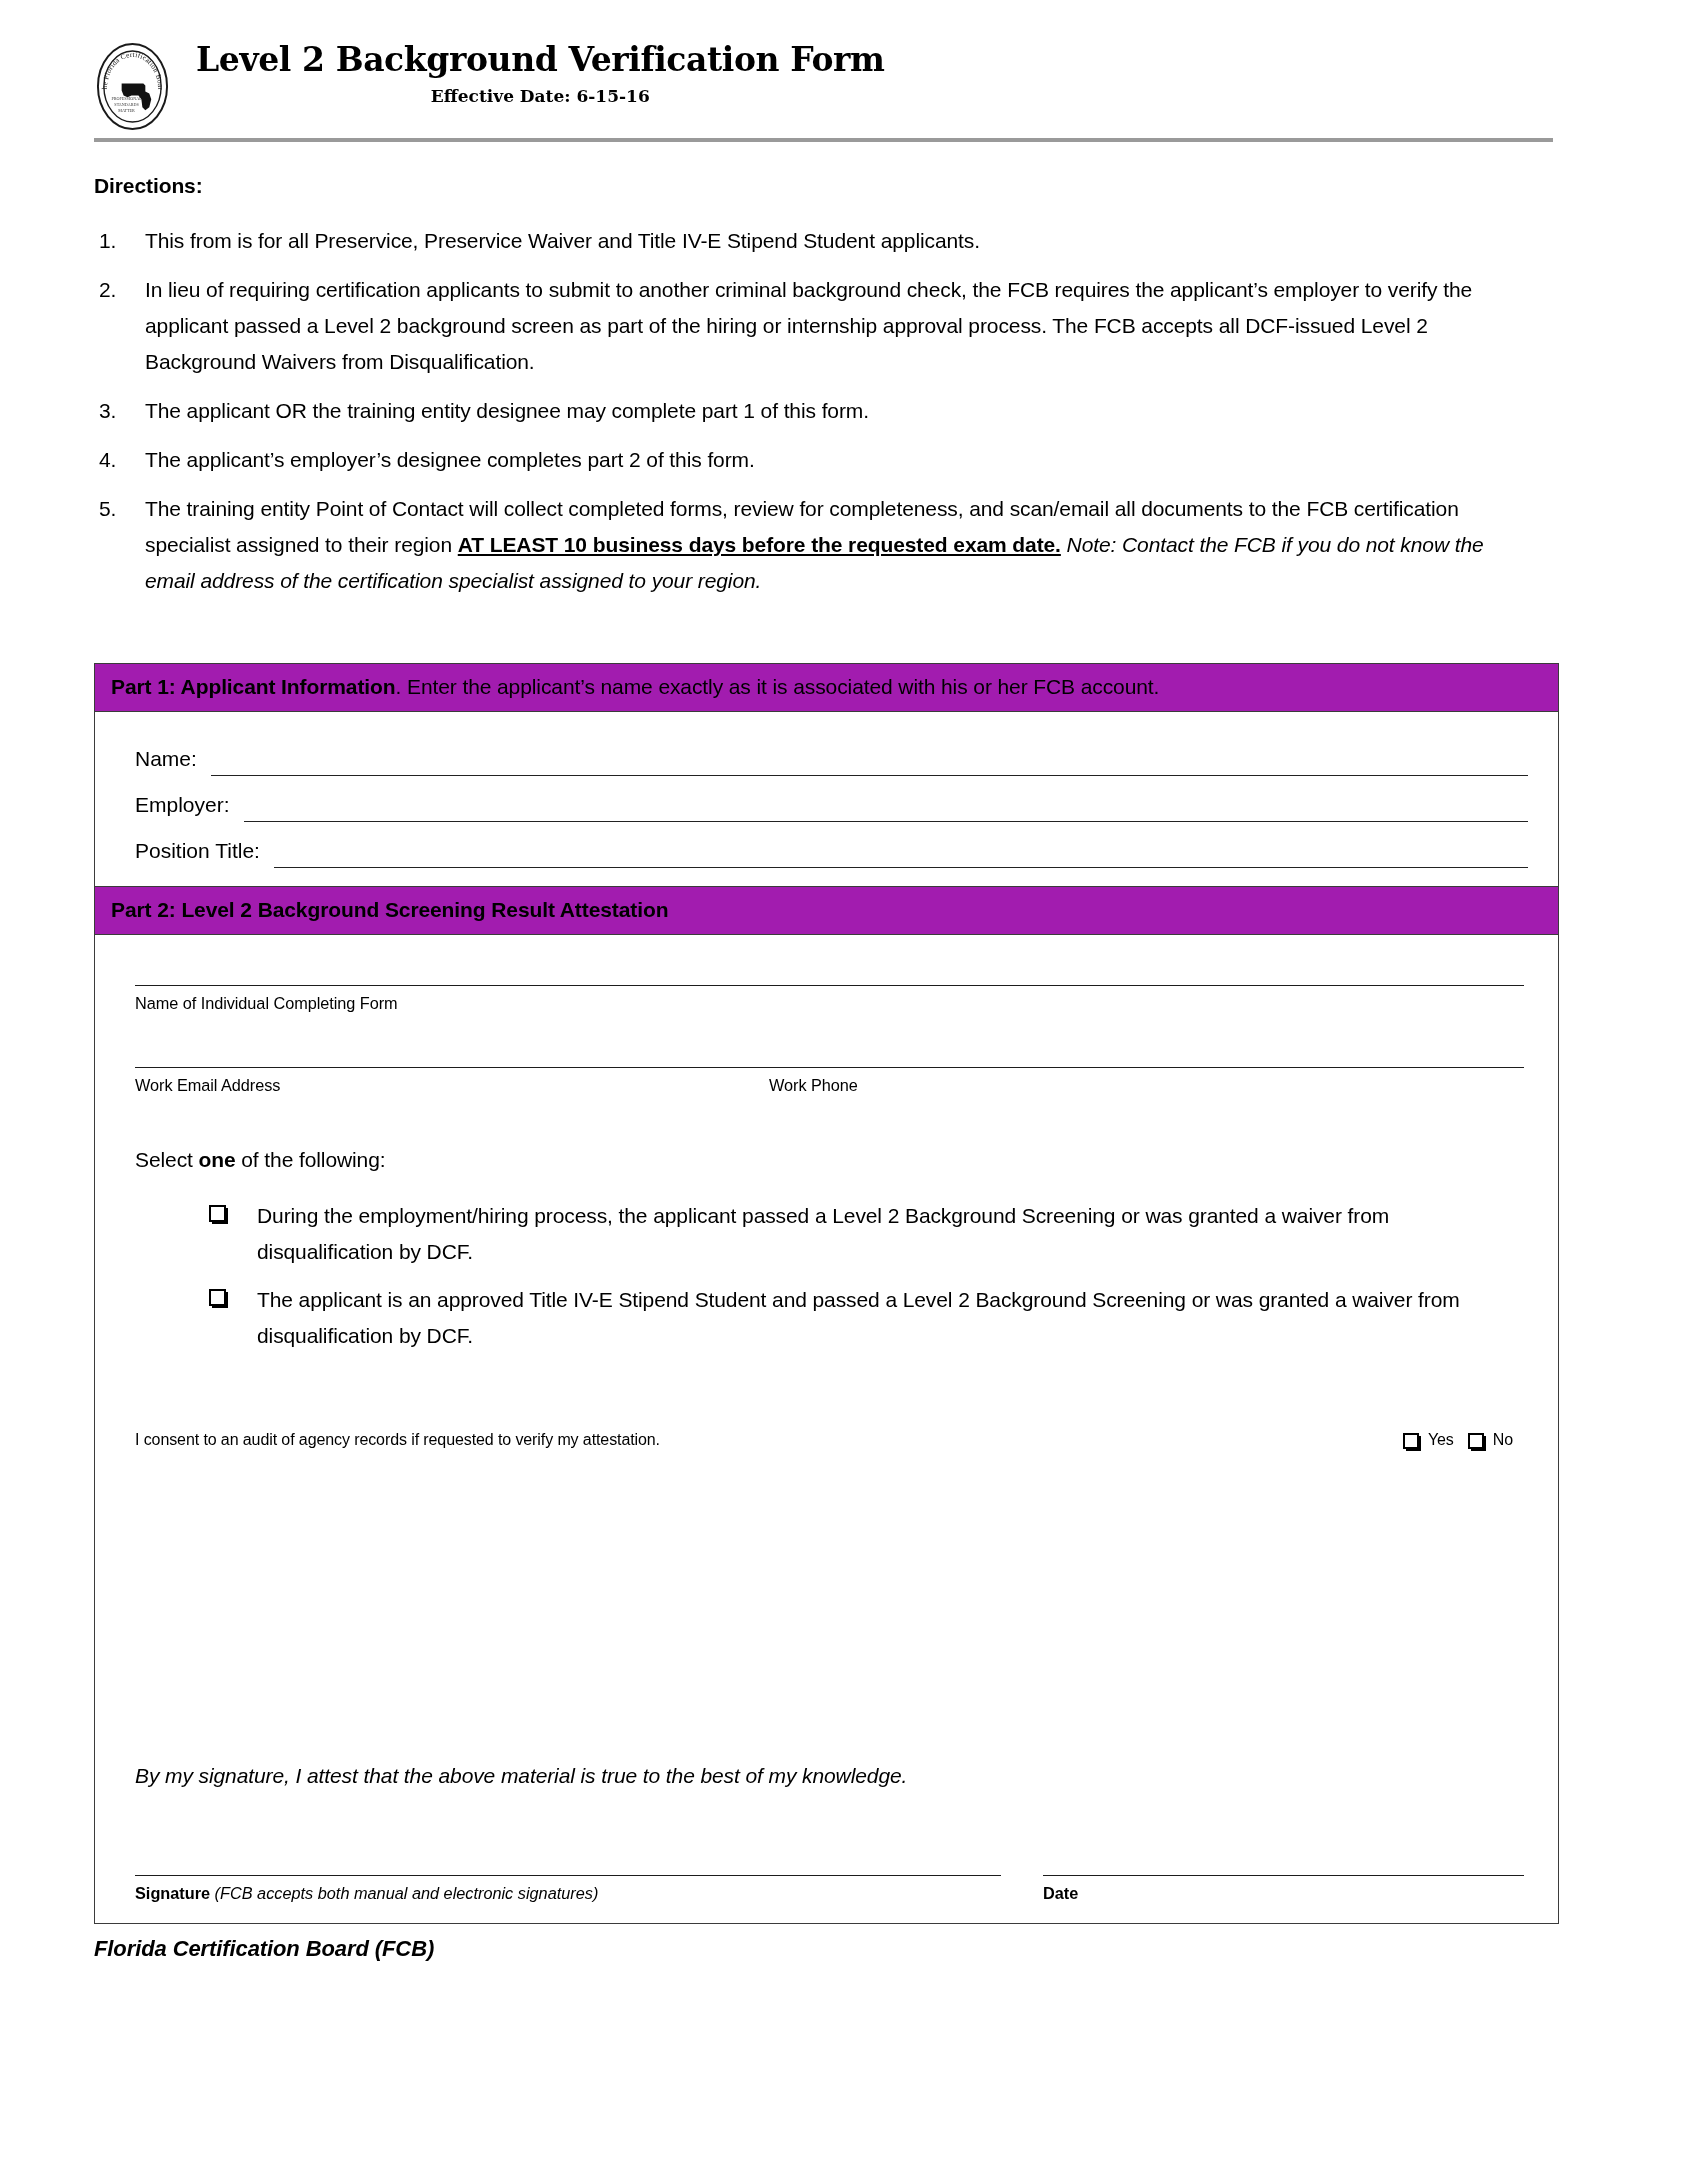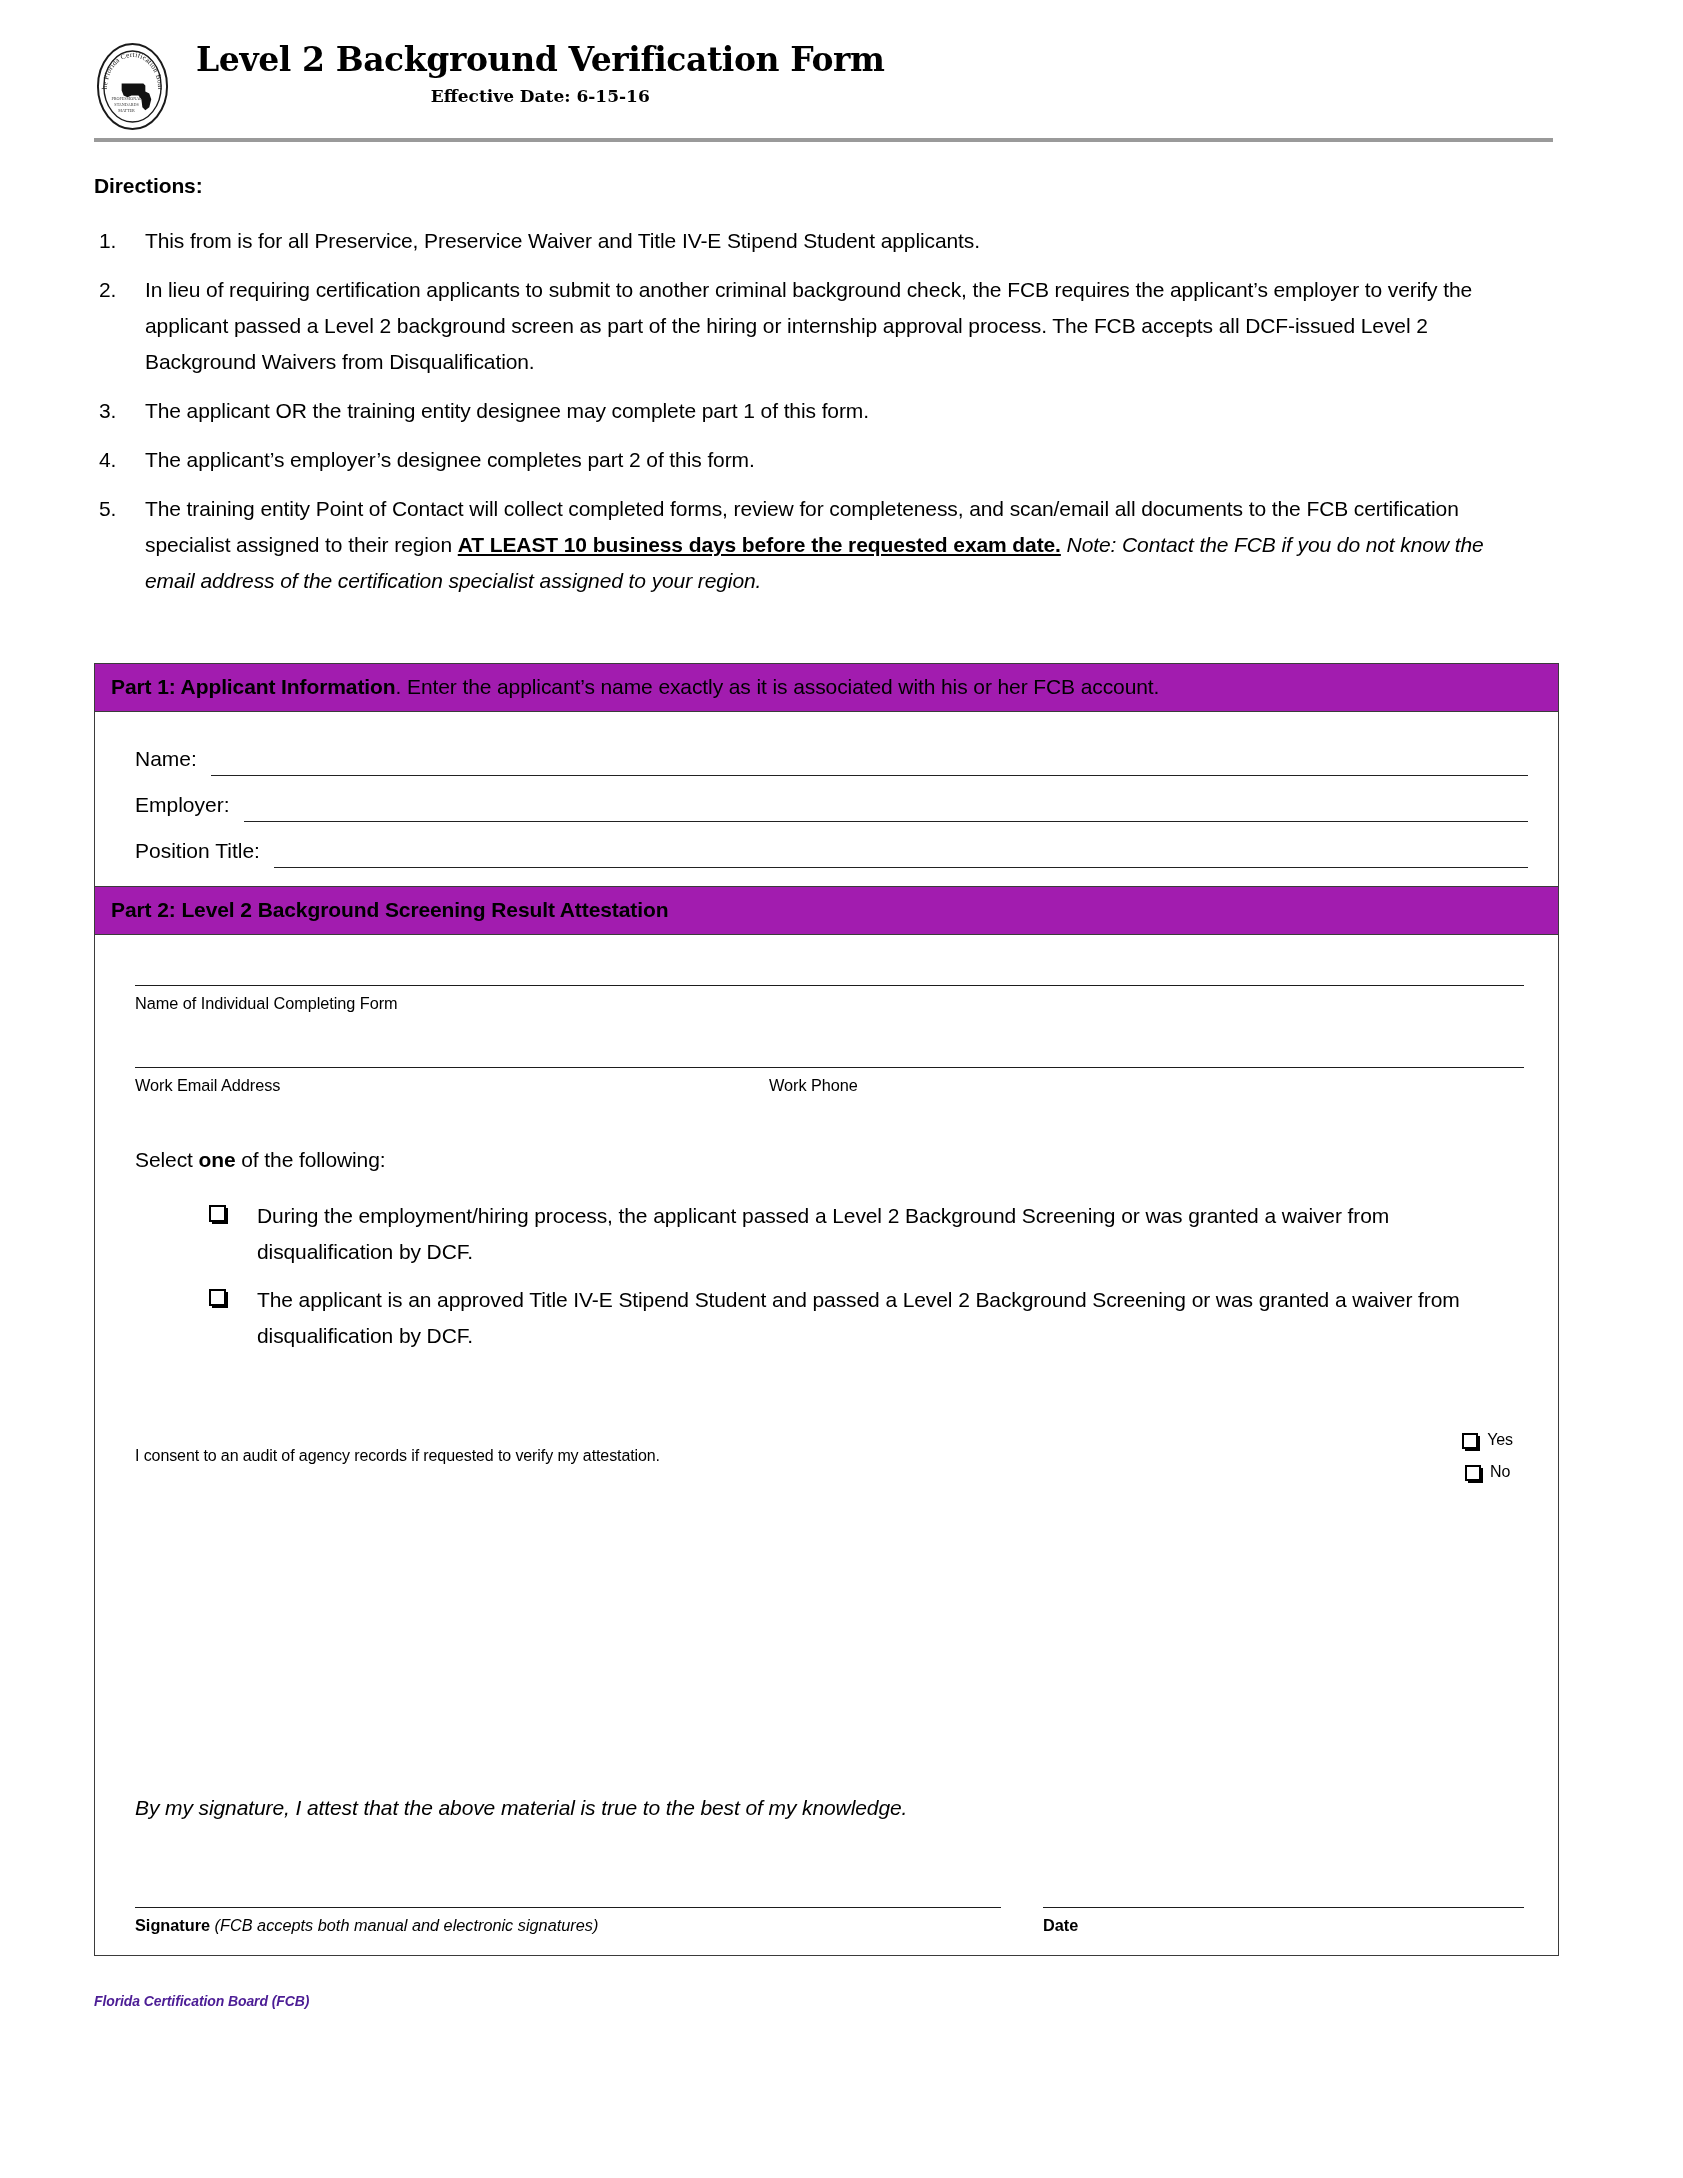--- a/index.html
+++ b/index.html
@@ -203,21 +203,20 @@
     padding: 65px 45px 0 40px;
     font-size: 16px;
     letter-spacing: -0.1px;
   }
   .consent-text { flex: 1 1 auto; }
   .yesno {
     display: flex;
     align-items: center;
     gap: 14px;
     white-space: nowrap;
-    flex-direction: column;
   }
   .yn-item {
     display: flex;
     align-items: center;
     gap: 9px;
   }
   .chk-inline {
     display: inline-block;
     width: 16px;
     height: 16px;
@@ -248,25 +247,25 @@
     padding-top: 5px;
   }
   .sig-caption2 b { font-weight: bold; }
   .sig-caption2 i { font-style: italic; }
   .bottom-pad { height: 18px; }
 
   
   .footer {
     position: absolute;
     left: 94px;
-    top: 1993px;
-    font-size: 14px;
+    top: 1936px;
+    font-size: 22px;
     font-weight: bold;
     font-style: italic;
-    color: #4c1d95;
+    color: #000000;
     letter-spacing: -0.1px;
   }
 </style>
 </head>
 <body>
 
 <div class="page">
 
   <div class="header">
     <div class="seal">

